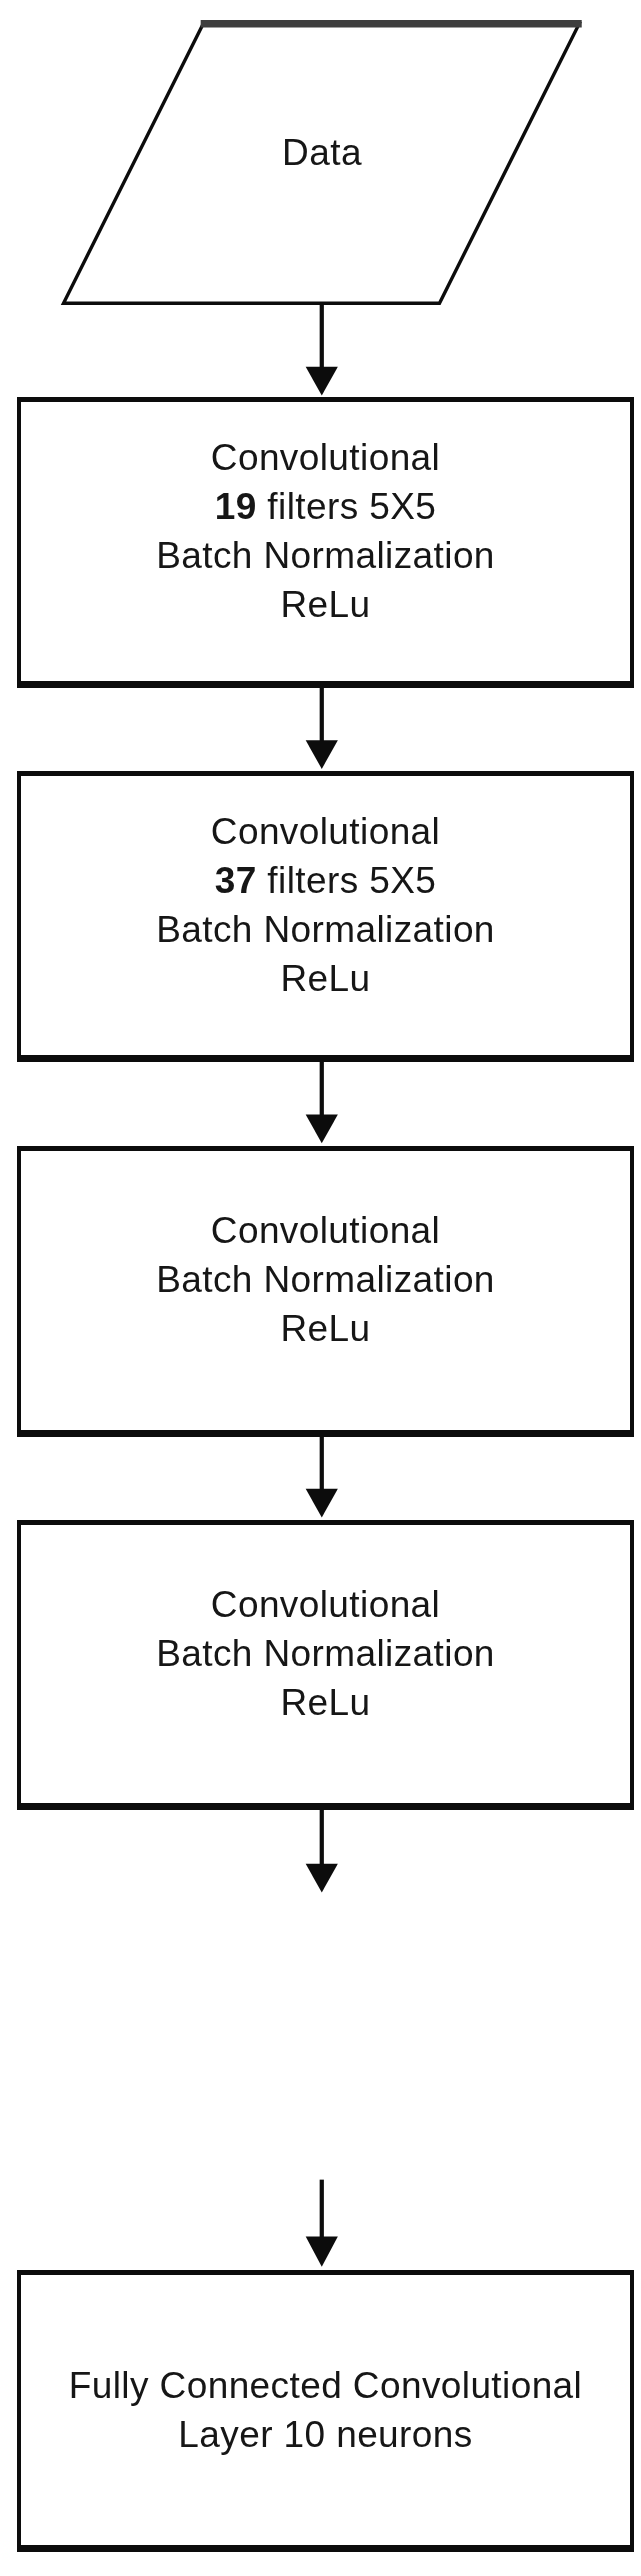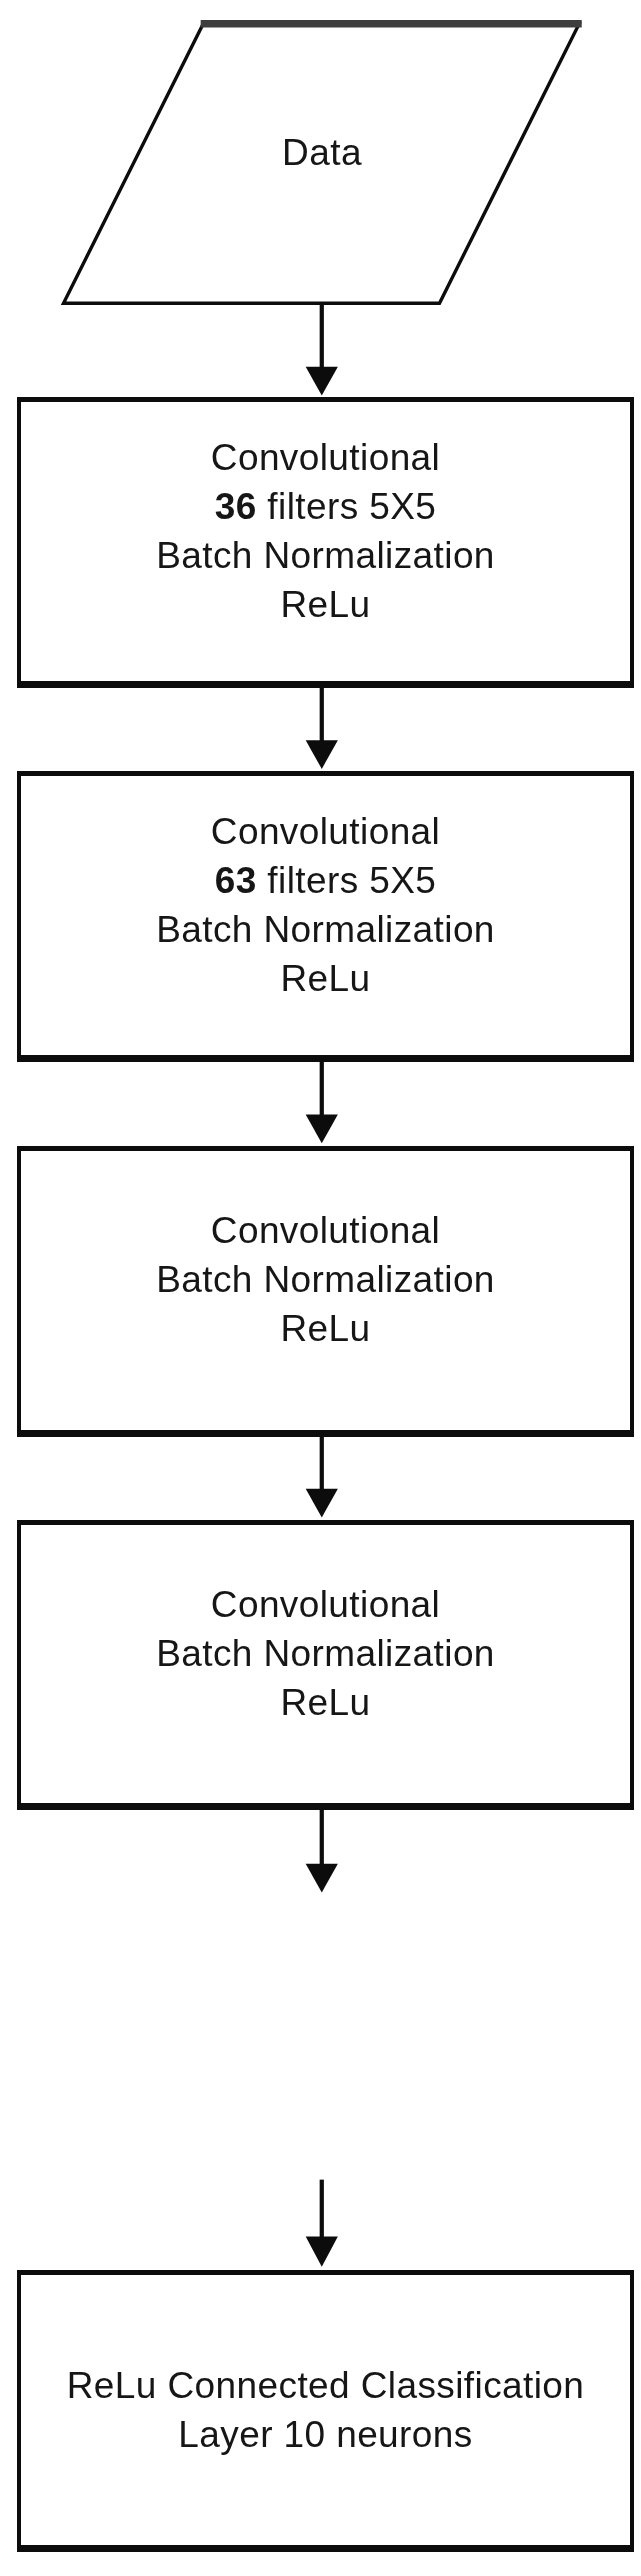--- a/index.html
+++ b/index.html
@@ -100,44 +100,44 @@
       <polygon points="361,2640 399,2640 380,2676"></polygon>
     </g>
   </svg>
 
   <div id="input-label">
     <div class="line">Data</div>
   </div>
 
   <div class="node-box conv" id="box-conv1">
     <div class="line">Convolutional</div>
-    <div class="line"><b>36</b><span> filters 5X5</span></div>
+    <div class="line"><b>19</b><span> filters 5X5</span></div>
     <div class="line">Batch Normalization</div>
     <div class="line">ReLu</div>
   </div>
 
   <div class="node-box conv" id="box-conv2">
     <div class="line">Convolutional</div>
-    <div class="line"><b>63</b><span> filters 5X5</span></div>
+    <div class="line"><b>37</b><span> filters 5X5</span></div>
     <div class="line">Batch Normalization</div>
     <div class="line">ReLu</div>
   </div>
 
   <div class="node-box conv" id="box-conv3">
     <div class="line">Convolutional</div>
     <div class="line">Batch Normalization</div>
     <div class="line">ReLu</div>
   </div>
 
   <div class="node-box conv" id="box-conv4">
     <div class="line">Convolutional</div>
     <div class="line">Batch Normalization</div>
     <div class="line">ReLu</div>
   </div>
 
 
   <div class="node-box" id="box-fc">
-    <div class="line">ReLu Connected Classification</div>
+    <div class="line">Fully Connected Convolutional</div>
     <div class="line">Layer 10 neurons</div>
   </div>
 
 </div>
 
 
 </body></html>

